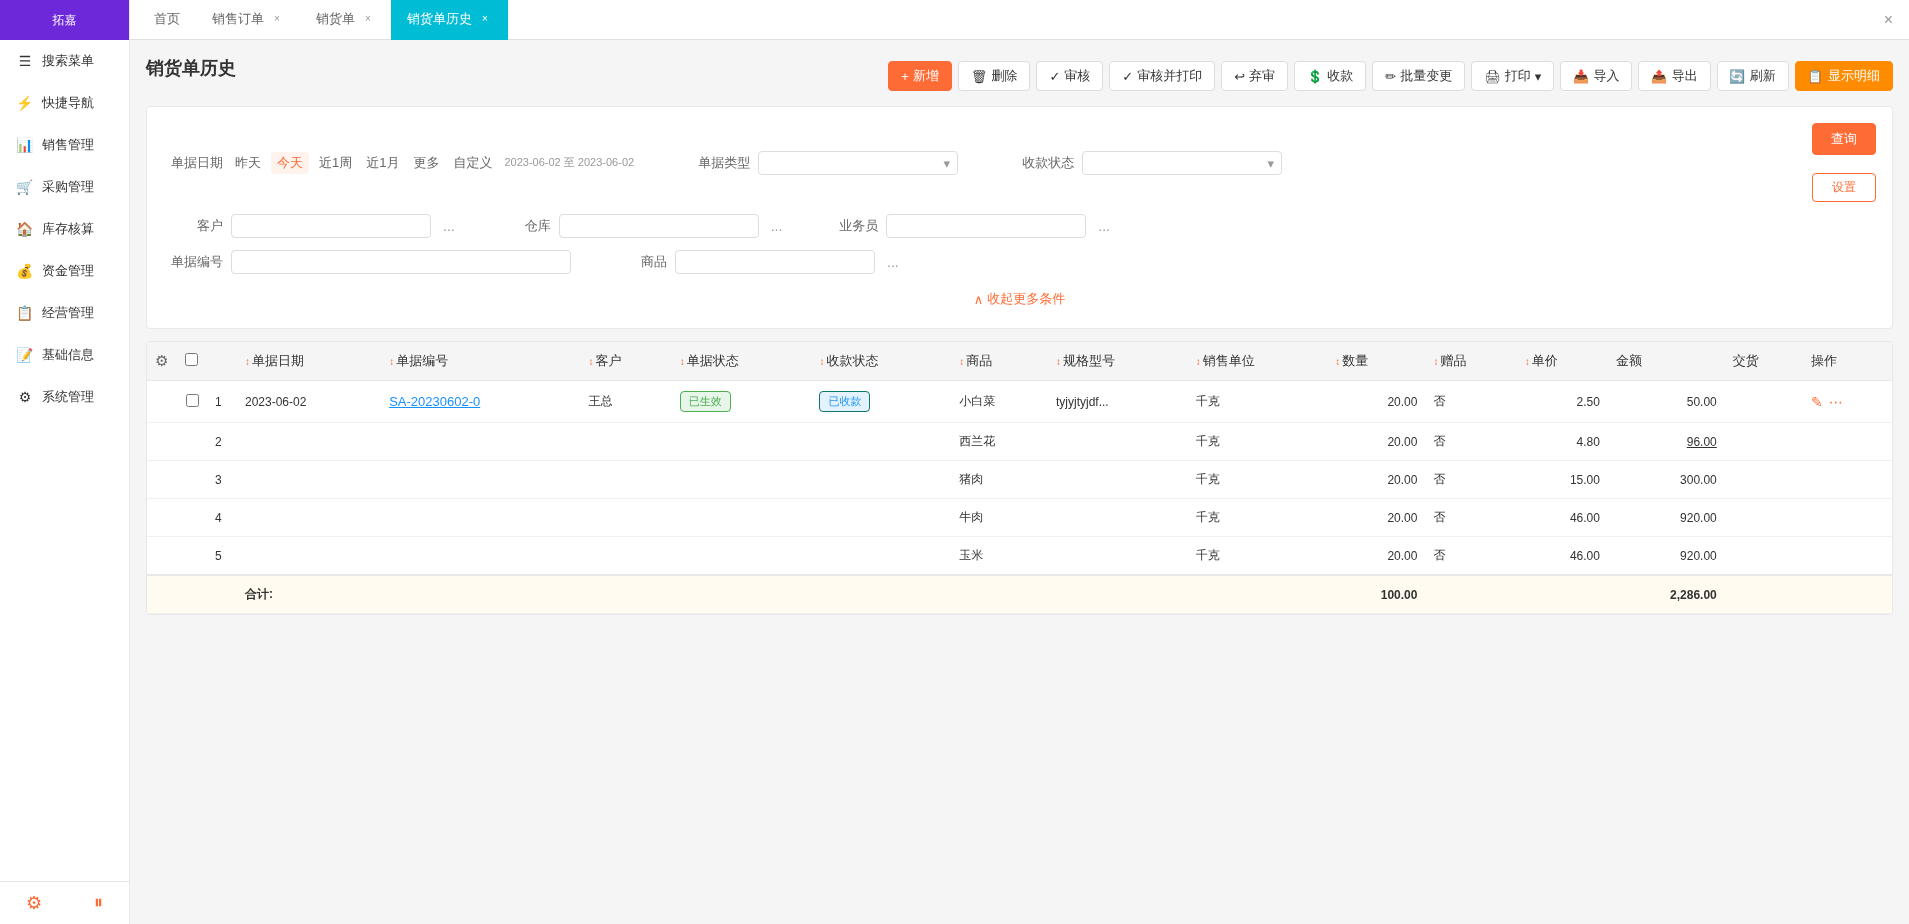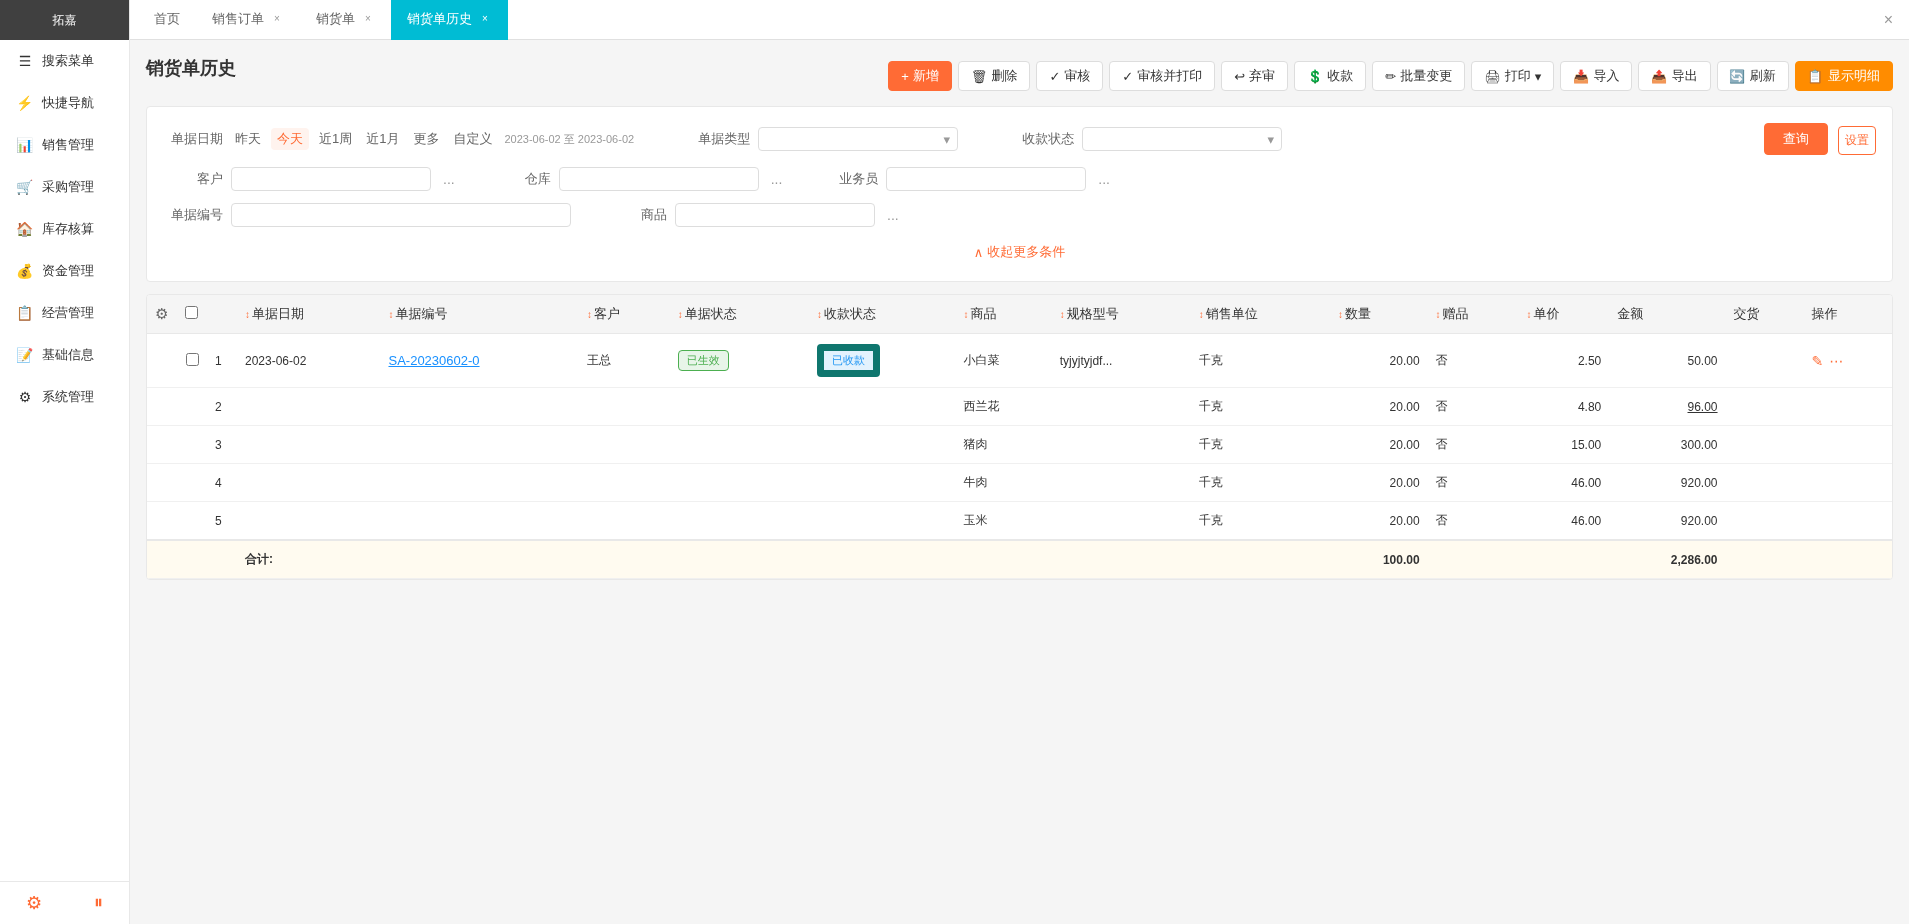--- a/index.html
+++ b/index.html
@@ -1,20 +1,20 @@
 <!DOCTYPE html>
 <html><head>
   <meta charset="utf-8">
   <style>
     * { box-sizing: border-box; margin: 0; padding: 0; font-family: 'Microsoft YaHei', Arial, sans-serif; font-size: 13px; }
     body { display: flex; height: 924px; overflow: hidden; background: #f5f5f5; }
 
     
     .sidebar { width: 130px; background: #fff; border-right: 1px solid #e8e8e8; display: flex; flex-direction: column; height: 100%; }
-    .sidebar-logo { height: 40px; background: #404040; display: flex; align-items: center; justify-content: center; color: white; font-size: 12px; }
+    .sidebar-logo { height: 40px; background: #6d28d9; display: flex; align-items: center; justify-content: center; color: white; font-size: 12px; }
     .sidebar-item { display: flex; align-items: center; gap: 8px; padding: 12px 16px; cursor: pointer; color: #333; font-size: 13px; }
     .sidebar-icon { width: 18px; height: 18px; display: inline-flex; align-items: center; justify-content: center; font-size: 14px; }
     .sidebar-bottom { margin-top: auto; border-top: 1px solid #e8e8e8; }
 
     
     .main { flex: 1; display: flex; flex-direction: column; overflow: hidden; }
 
     
     .tab-bar { display: flex; align-items: center; background: #fff; border-bottom: 1px solid #e0e0e0; height: 40px; padding: 0 8px; }
     .tab { display: flex; align-items: center; gap: 6px; padding: 0 16px; height: 40px; cursor: pointer; color: #666; border-bottom: 2px solid transparent; font-size: 13px; white-space: nowrap; }
@@ -57,21 +57,21 @@
     .table-container { background: #fff; border: 1px solid #e8e8e8; border-radius: 4px; overflow: hidden; }
     .data-table { width: 100%; border-collapse: collapse; }
     .data-table th { background: #f5f5f5; padding: 10px 8px; text-align: left; font-size: 12px; color: #333; font-weight: 500; border-bottom: 1px solid #e8e8e8; white-space: nowrap; }
     .data-table td { padding: 10px 8px; border-bottom: 1px solid #f0f0f0; font-size: 12px; color: #333; white-space: nowrap; }
     .th-sort { display: inline-flex; align-items: center; gap: 2px; }
     .sort-icon { color: #ff6b35; font-size: 10px; }
     .settings-icon-cell { width: 30px; text-align: center; }
     .checkbox-cell { width: 30px; text-align: center; }
     .status-badge { display: inline-flex; align-items: center; padding: 2px 8px; border-radius: 4px; font-size: 11px; }
     .status-active { background: #e8f5e9; color: #4caf50; border: 1px solid #4caf50; }
-    .status-paid { background: #e3f2fd; color: #2196f3; border: 7px solid #0f766e; }
+    .status-paid { background: #e3f2fd; color: #2196f3; border: 1px solid #0f766e; }
     .link-text { color: #1890ff; cursor: pointer; text-decoration: underline; }
     .action-icons { display: flex; gap: 6px; }
     .action-icon { color: #ff6b35; cursor: pointer; font-size: 14px; }
 
     
     .summary-row { background: #fffbf0; border-top: 2px solid #e8e8e8; }
     .summary-row td { font-weight: bold; padding: 10px 8px; }
 
     
     .pagination { display: flex; align-items: center; justify-content: flex-end; padding: 12px 16px; gap: 8px; font-size: 12px; color: #666; }
@@ -238,21 +238,21 @@
             <span style="position:absolute;right:8px;top:50%;transform:translateY(-50%);color:#999;pointer-events:none;">▾</span>
           </div>
         </div>
         <div class="filter-item" style="margin-left:40px;">
           <span class="filter-label">收款状态</span>
           <div style="position:relative;display:inline-block;">
             <input class="filter-select" type="text" readonly="" style="width: 200px; cursor: pointer;">
             <span style="position:absolute;right:8px;top:50%;transform:translateY(-50%);color:#999;pointer-events:none;">▾</span>
           </div>
         </div>
-        <div style="margin-left:auto;display:flex;flex-direction:row;gap:10px;align-items:flex-end;">
+        <div style="margin-left:auto;display:flex;flex-direction:column;gap:18px;">
           <button class="btn btn-query">查询</button>
           <button class="btn-settings">设置</button>
         </div>
       </div>
 
       <div class="filter-row">
         <div class="filter-item">
           <span class="filter-label">客户</span>
           <input class="filter-input" type="text" style="">
           <span class="filter-dots">...</span>

